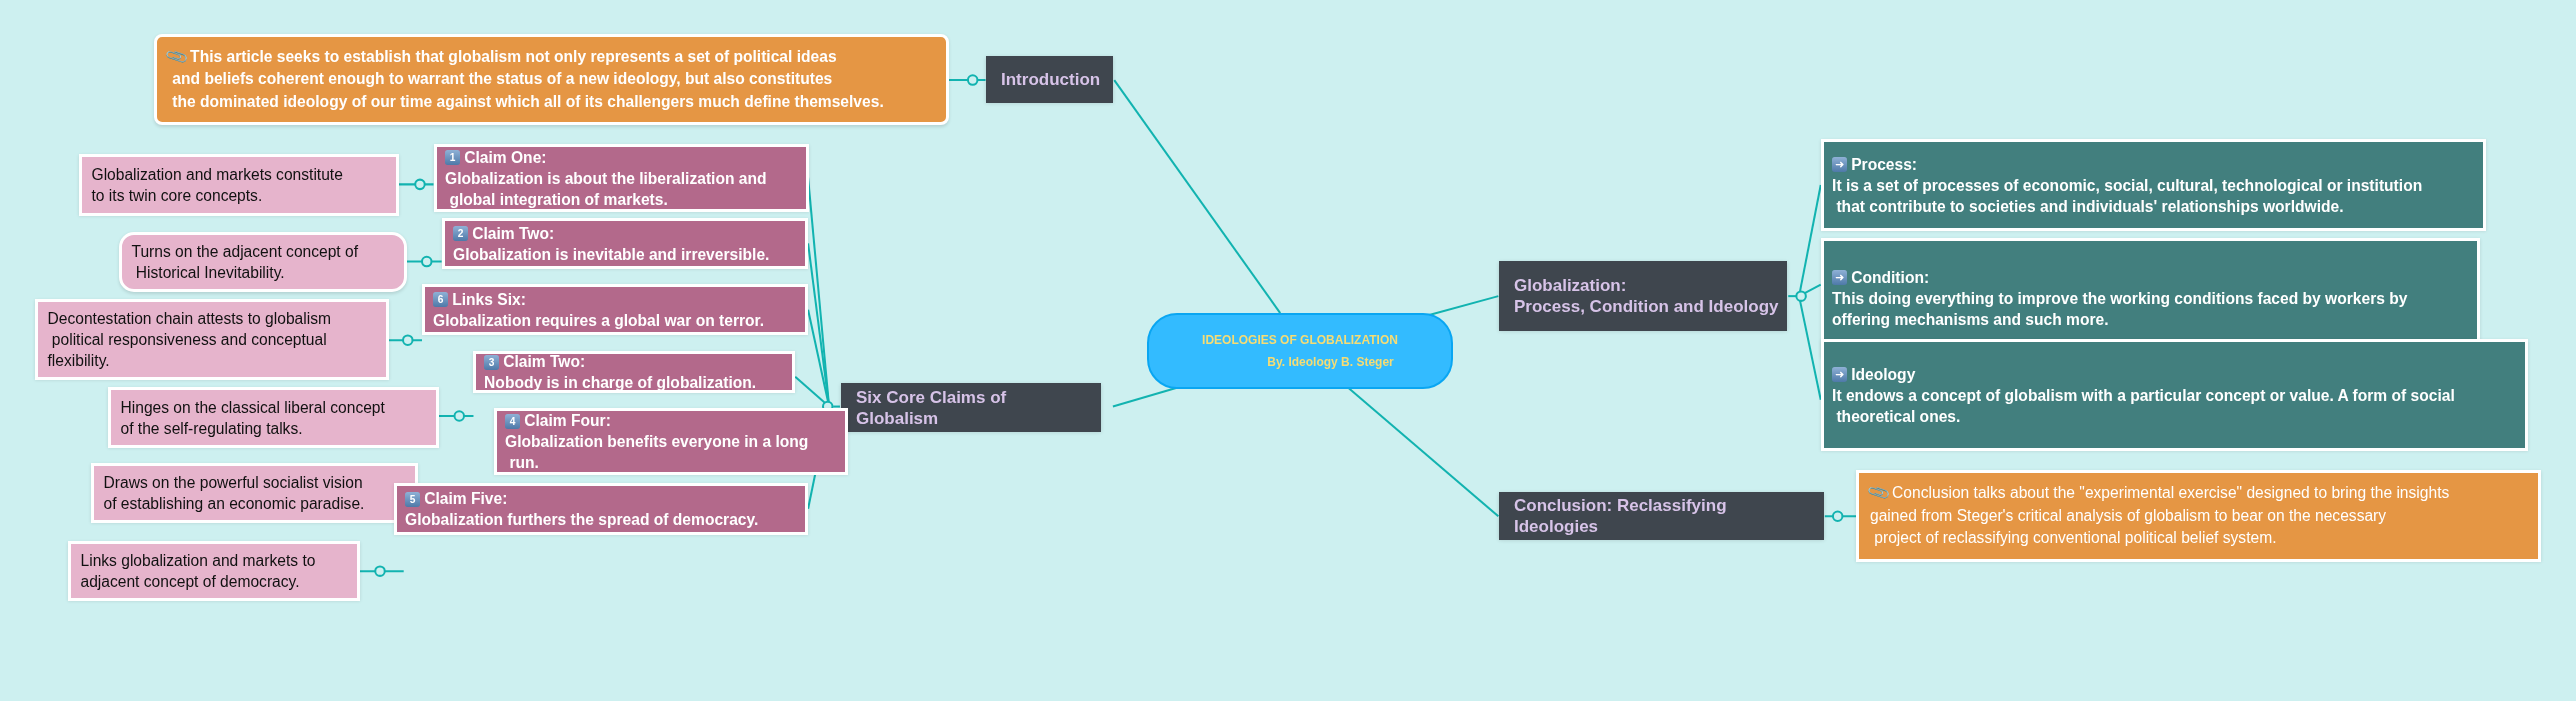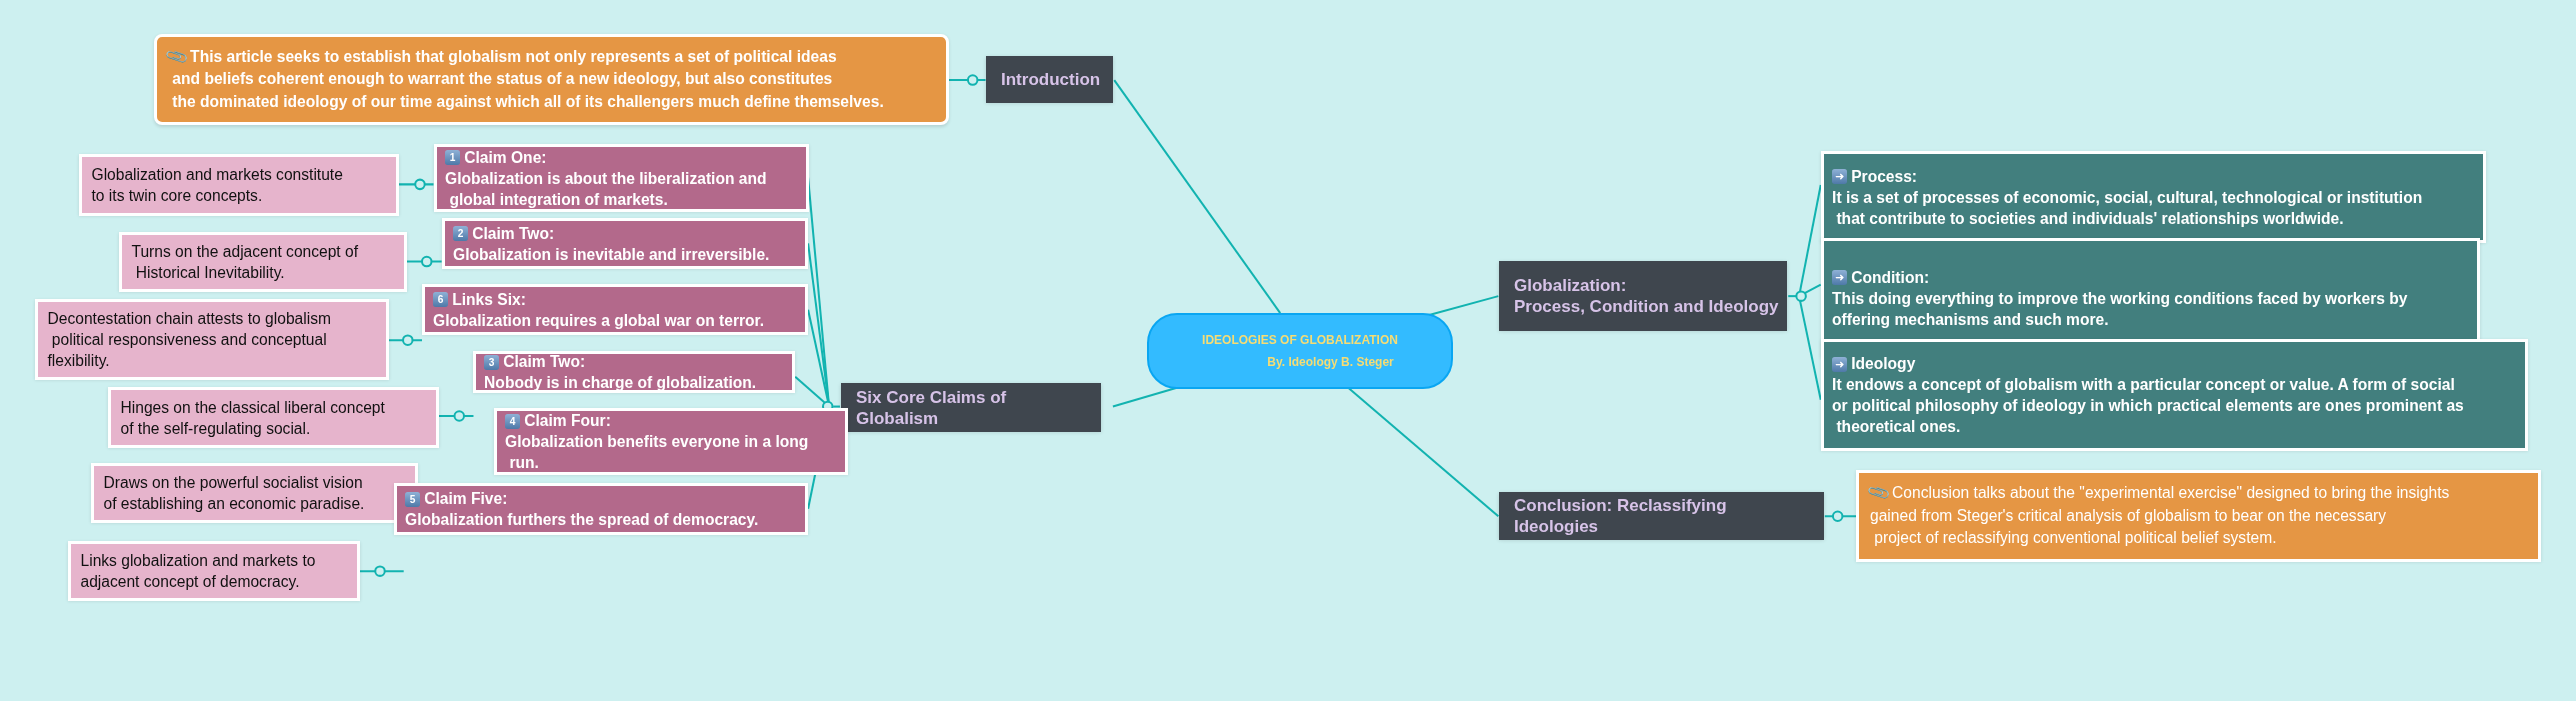--- a/index.html
+++ b/index.html
@@ -120,42 +120,42 @@
   </div>
   <div class="node pink framed" style="left:79px; top:154px; width:320px; height:62px;">
     <span class="line">Globalization and markets constitute</span>
     <span class="line">to its twin core concepts.</span>
   </div>
 
   <div class="node claim framed" style="left:442px; top:218px; width:366px; height:51px;">
     <span class="line"><span class="badge">2</span><span>Claim Two:</span></span>
     <span class="line">Globalization is inevitable and irreversible.</span>
   </div>
-  <div class="node pink framed" style="left:119px; top:232px; width:288px; height:60px;">
+  <div class="node pink framed" style="left:119px; top:232px; width:288px; height:60px;border-radius:15px;">
     <span class="line">Turns on the adjacent concept of</span>
     <span class="line"> Historical Inevitability.</span>
   </div>
 
   <div class="node claim framed" style="left:422px; top:284px; width:386px; height:51px;">
     <span class="line"><span class="badge">6</span><span>Links Six:</span></span>
     <span class="line">Globalization requires a global war on terror.</span>
   </div>
   <div class="node pink framed" style="left:35px; top:299px; width:354px; height:81px;">
     <span class="line">Decontestation chain attests to globalism</span>
     <span class="line"> political responsiveness and conceptual</span>
     <span class="line">flexibility.</span>
   </div>
 
   <div class="node claim framed" style="left:473px; top:351px; width:322px; height:42px;">
     <span class="line"><span class="badge">3</span><span>Claim Two:</span></span>
     <span class="line">Nobody is in charge of globalization.</span>
   </div>
   <div class="node pink framed" style="left:108px; top:387px; width:331px; height:61px;">
     <span class="line">Hinges on the classical liberal concept</span>
-    <span class="line">of the self-regulating social.</span>
+    <span class="line">of the self-regulating talks.</span>
   </div>
 
   <div class="node claim framed" style="left:454px; top:408px; width:354px; height:67px;margin-left:40px;">
     <span class="line"><span class="badge">4</span><span>Claim Four:</span></span>
     <span class="line">Globalization benefits everyone in a long</span>
     <span class="line"> run.</span>
   </div>
   <div class="node pink framed" style="left:91px; top:463px; width:327px; height:60px;">
     <span class="line">Draws on the powerful socialist vision</span>
     <span class="line">of establishing an economic paradise.</span>
@@ -168,36 +168,35 @@
   <div class="node pink framed" style="left:68px; top:541px; width:292px; height:60px;">
     <span class="line">Links globalization and markets to</span>
     <span class="line">adjacent concept of democracy.</span>
   </div>
 
   <div class="node topic" style="left:1499px; top:261px; width:288px; height:70px;">
     <span class="line">Globalization:</span>
     <span class="line">Process, Condition and Ideology</span>
   </div>
 
-  <div class="node teal framed" style="left:1821px; top:151px; width:665px; height:92px;">
+  <div class="node teal framed" style="left:1821px; top:139px; width:665px; height:92px;">
     <span class="line"><span class="arrow-badge">➜</span><span>Process:</span></span>
     <span class="line">It is a set of processes of economic, social, cultural, technological or institution</span>
     <span class="line"> that contribute to societies and individuals' relationships worldwide.</span>
   </div>
 
   <div class="node teal framed" style="left:1821px; top:238px; width:659px; height:120px;">
     <span class="line"><span class="arrow-badge">➜</span><span>Condition:</span></span>
     <span class="line">This doing everything to improve the working conditions faced by workers by</span>
     <span class="line">offering mechanisms and such more.</span>
   </div>
 
   <div class="node teal framed" style="left:1821px; top:339px; width:707px; height:112px;">
     <span class="line"><span class="arrow-badge">➜</span><span>Ideology</span></span>
     <span class="line">It endows a concept of globalism with a particular concept or value. A form of social</span>
-    <span class="line">or political philosophy of ideology in which practical elements are ones prominent as</span>
     <span class="line"> theoretical ones.</span>
   </div>
 
   <div class="node topic" style="left:1499px; top:492px; width:325px; height:48px;">
     <span>Conclusion: Reclassifying Ideologies</span>
   </div>
   <div class="node orange framed" style="left:1856px; top:470px; width:685px; height:92px;">
     <span class="line"><span class="clip">📎</span><span>Conclusion talks about the "experimental exercise" designed to bring the insights</span></span>
     <span class="line">gained from Steger's critical analysis of globalism to bear on the necessary</span>
     <span class="line"> project of reclassifying conventional political belief system.</span>

